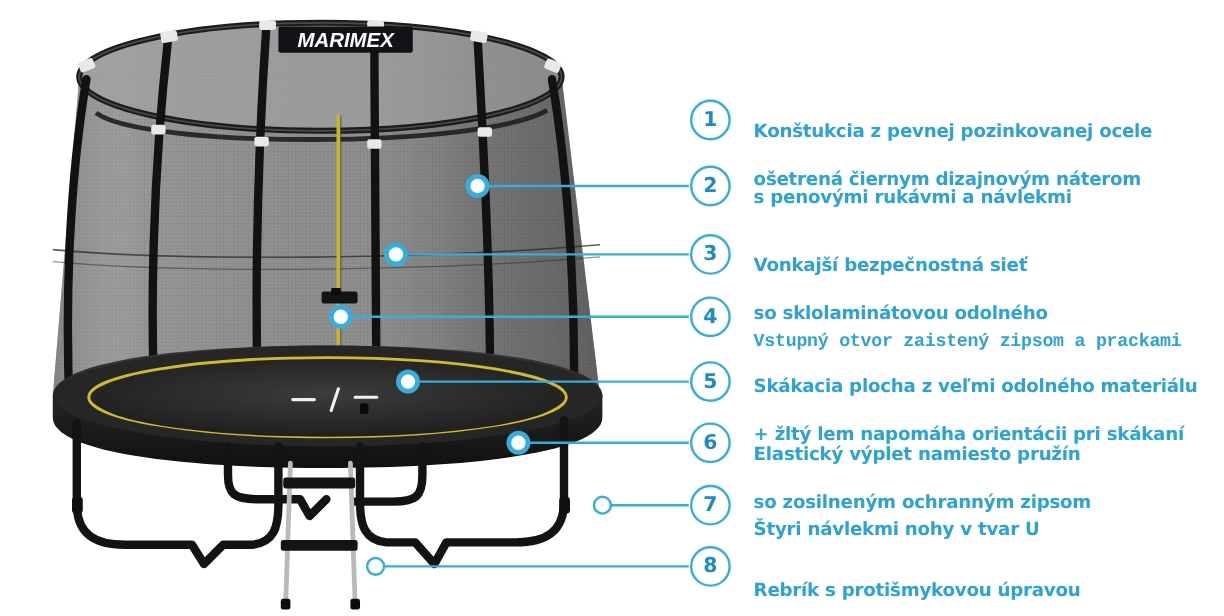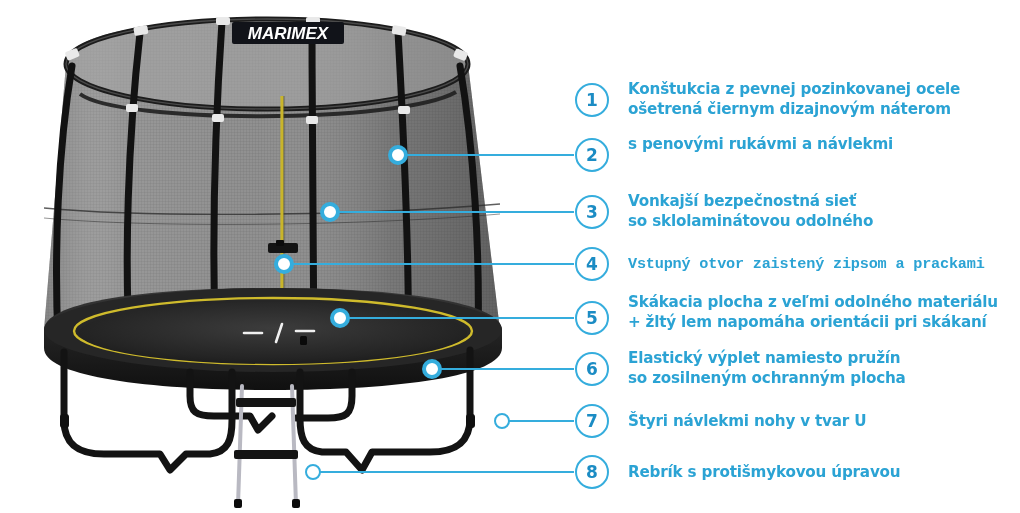--- a/index.html
+++ b/index.html
@@ -24,21 +24,21 @@
     line-height:1;z-index:6;
   }
   
   .callout-text{
     position:absolute;left:628px;
     color:#2ba3d4;
     font-family:"DejaVu Sans",sans-serif;
     font-weight:bold;font-size:15.2px;line-height:20px;
     letter-spacing:-.2px;white-space:nowrap;z-index:6;
   }
-  .callout-text .ln{display:block;}
+  .callout-text .ln{display:block;margin-top:20px;}
 
   
   #leaders{position:absolute;left:0;top:0;width:1020px;height:513px;z-index:5;pointer-events:none;}
 </style>
 </head>
 <body>
 
 <div id="stage">
 
   <svg id="product" viewBox="0 0 600 513">
@@ -233,21 +233,21 @@
       </div>
       <div class="callout-text" style="top: 292px;">
         <span class="ln">Skákacia plocha z veľmi odolného materiálu</span>
         <span class="ln">+ žltý lem napomáha orientácii pri skákaní</span>
       </div>
       <div class="callout-circle" style="left: 575px; top: 352px;">
         <span>6</span>
       </div>
       <div class="callout-text" style="top: 348px;">
         <span class="ln">Elastický výplet namiesto pružín</span>
-        <span class="ln">so zosilneným ochranným plocha</span>
+        <span class="ln">so zosilneným ochranným zipsom</span>
       </div>
       <div class="callout-circle" style="left: 575px; top: 404px;">
         <span>7</span>
       </div>
       <div class="callout-text" style="top: 411px;">
         <span class="ln">Štyri návlekmi nohy v tvar U</span>
       </div>
       <div class="callout-circle" style="left: 575px; top: 455px;">
         <span>8</span>
       </div>

